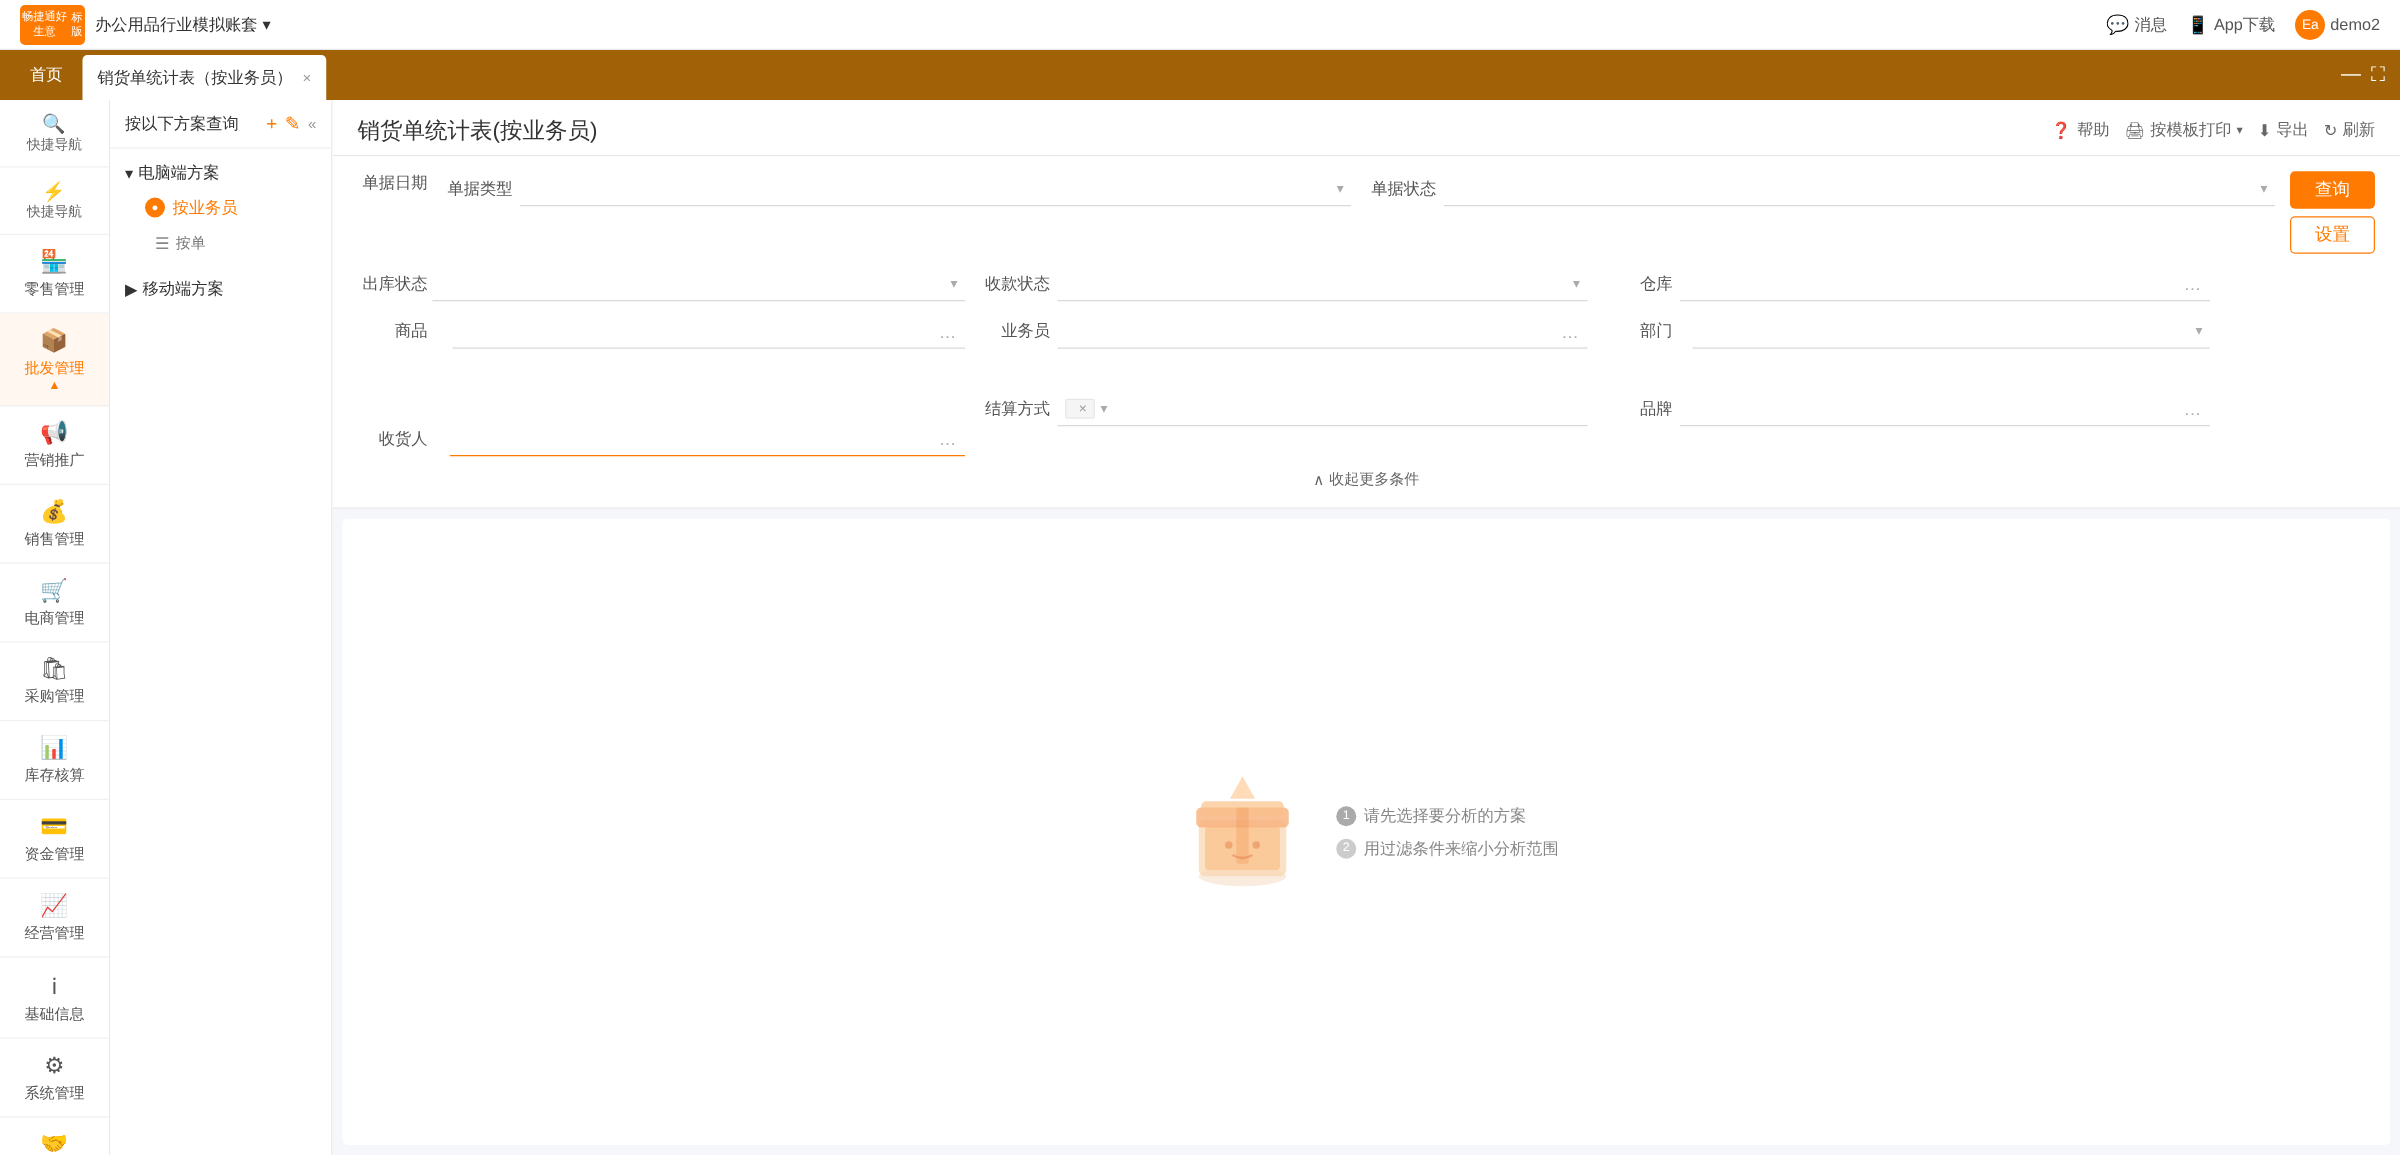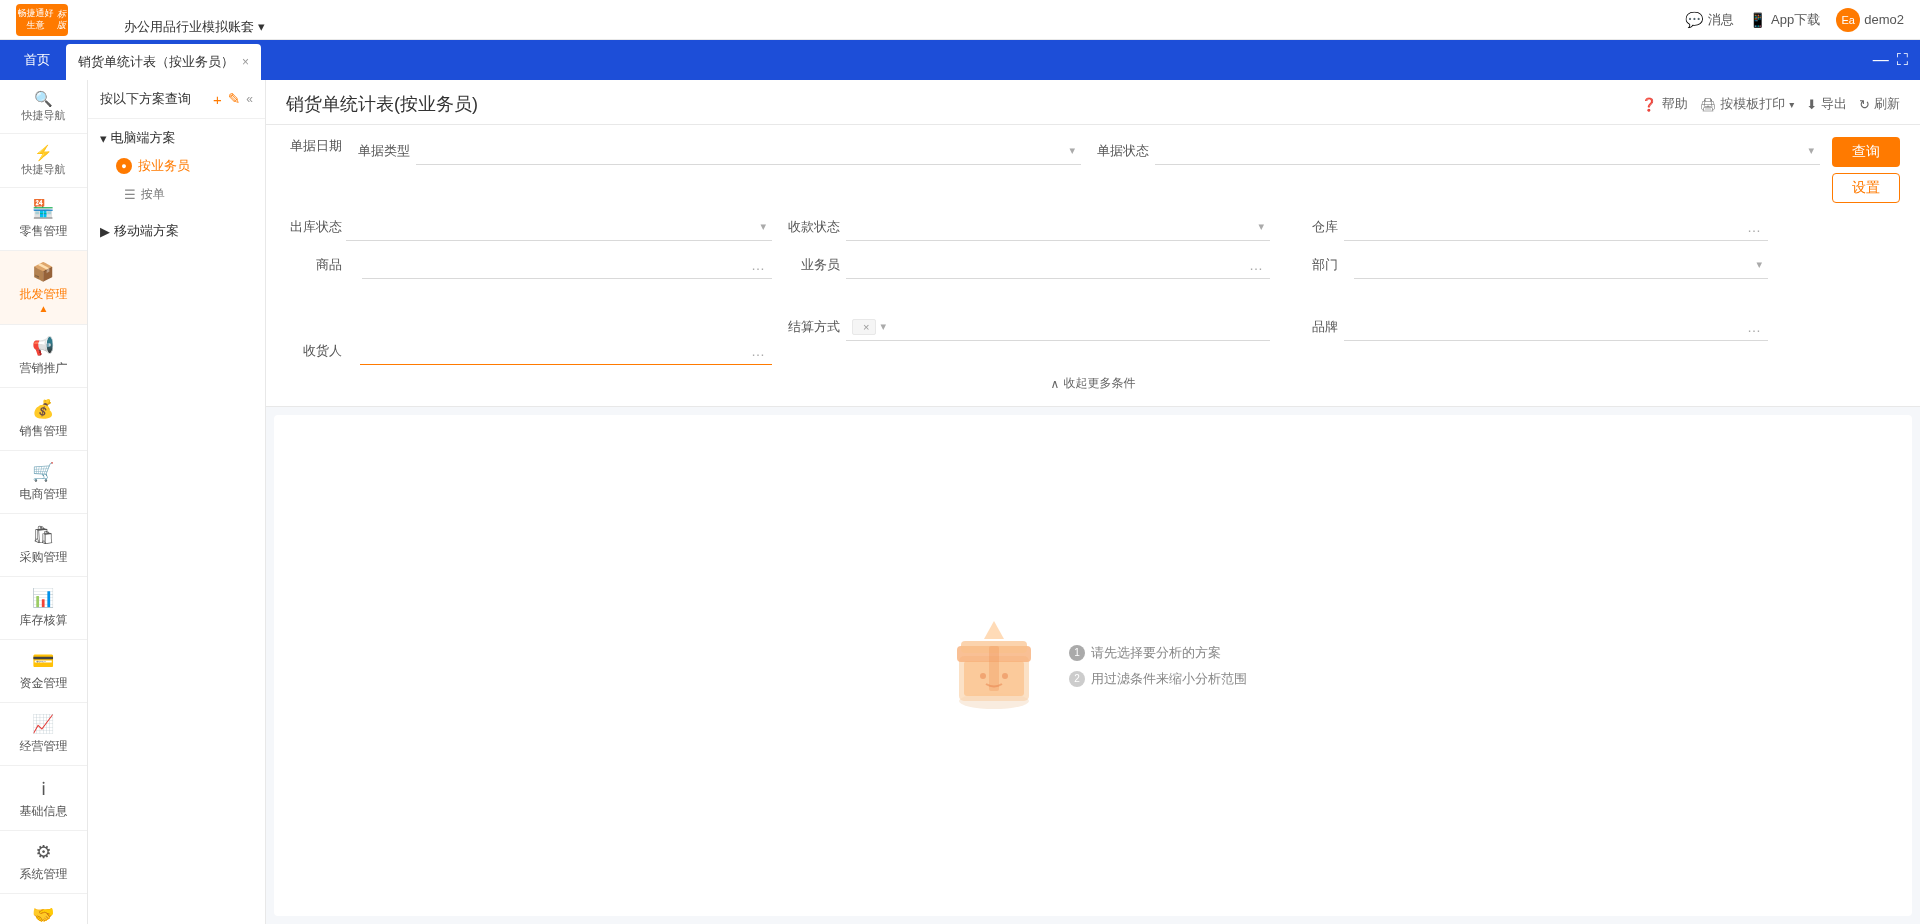--- a/index.html
+++ b/index.html
@@ -9,29 +9,29 @@
     .topbar {
       background: #fff;
       height: 40px;
       display: flex;
       align-items: center;
       justify-content: space-between;
       padding: 0 16px;
       border-bottom: 1px solid #e8e8e8;
       flex-shrink: 0;
     }
-    .topbar-left { display: flex; align-items: flex-end; gap: 8px; }
+    .topbar-left { display: flex; align-items: center; gap: 8px; }
     .topbar-logo { width: 52px; height: 32px; background: #ff7a00; border-radius: 4px; display: flex; align-items: center; justify-content: center; color: #fff; font-size: 10px; text-align: center; line-height: 1.2; }
-    .topbar-industry { font-size: 13px; color: #333; display: flex; align-items: center; gap: 4px; margin-left: 48px; }
+    .topbar-industry { font-size: 13px; color: #333; display: flex; align-items: center; gap: 4px; }
     .topbar-right { display: flex; align-items: center; gap: 16px; font-size: 13px; color: #555; }
     .topbar-right-item { display: flex; align-items: center; gap: 4px; cursor: pointer; }
 
     
     .tabbar {
-      background: #1d4ed8;
+      background: #a16207;
       height: 40px;
       display: flex;
       align-items: center;
       padding: 0 0 0 8px;
       flex-shrink: 0;
     }
     .tab-home {
       color: #fff;
       font-size: 13px;
       padding: 0 16px;
@@ -300,21 +300,21 @@
     .empty-dot.dot-2 { background: #ccc; }
   </style>
 </head>
 <body>
 
 <div class="topbar">
   <div class="topbar-left">
     <div class="topbar-logo">
       <span style="font-size:9px; line-height:1.3;">畅捷通好生意</span>
         <br>
-      <span style="font-size:9px;font-style:italic;">标版</span>
+      <span style="font-size:9px;">标版</span>
     </div>
     <div class="topbar-industry">
       <span>办公用品行业模拟账套</span>
       <span>▾</span>
     </div>
   </div>
   <div class="topbar-right">
     <div class="topbar-right-item">
       <span style="font-size:15px;">💬</span>
       <span>消息</span>

